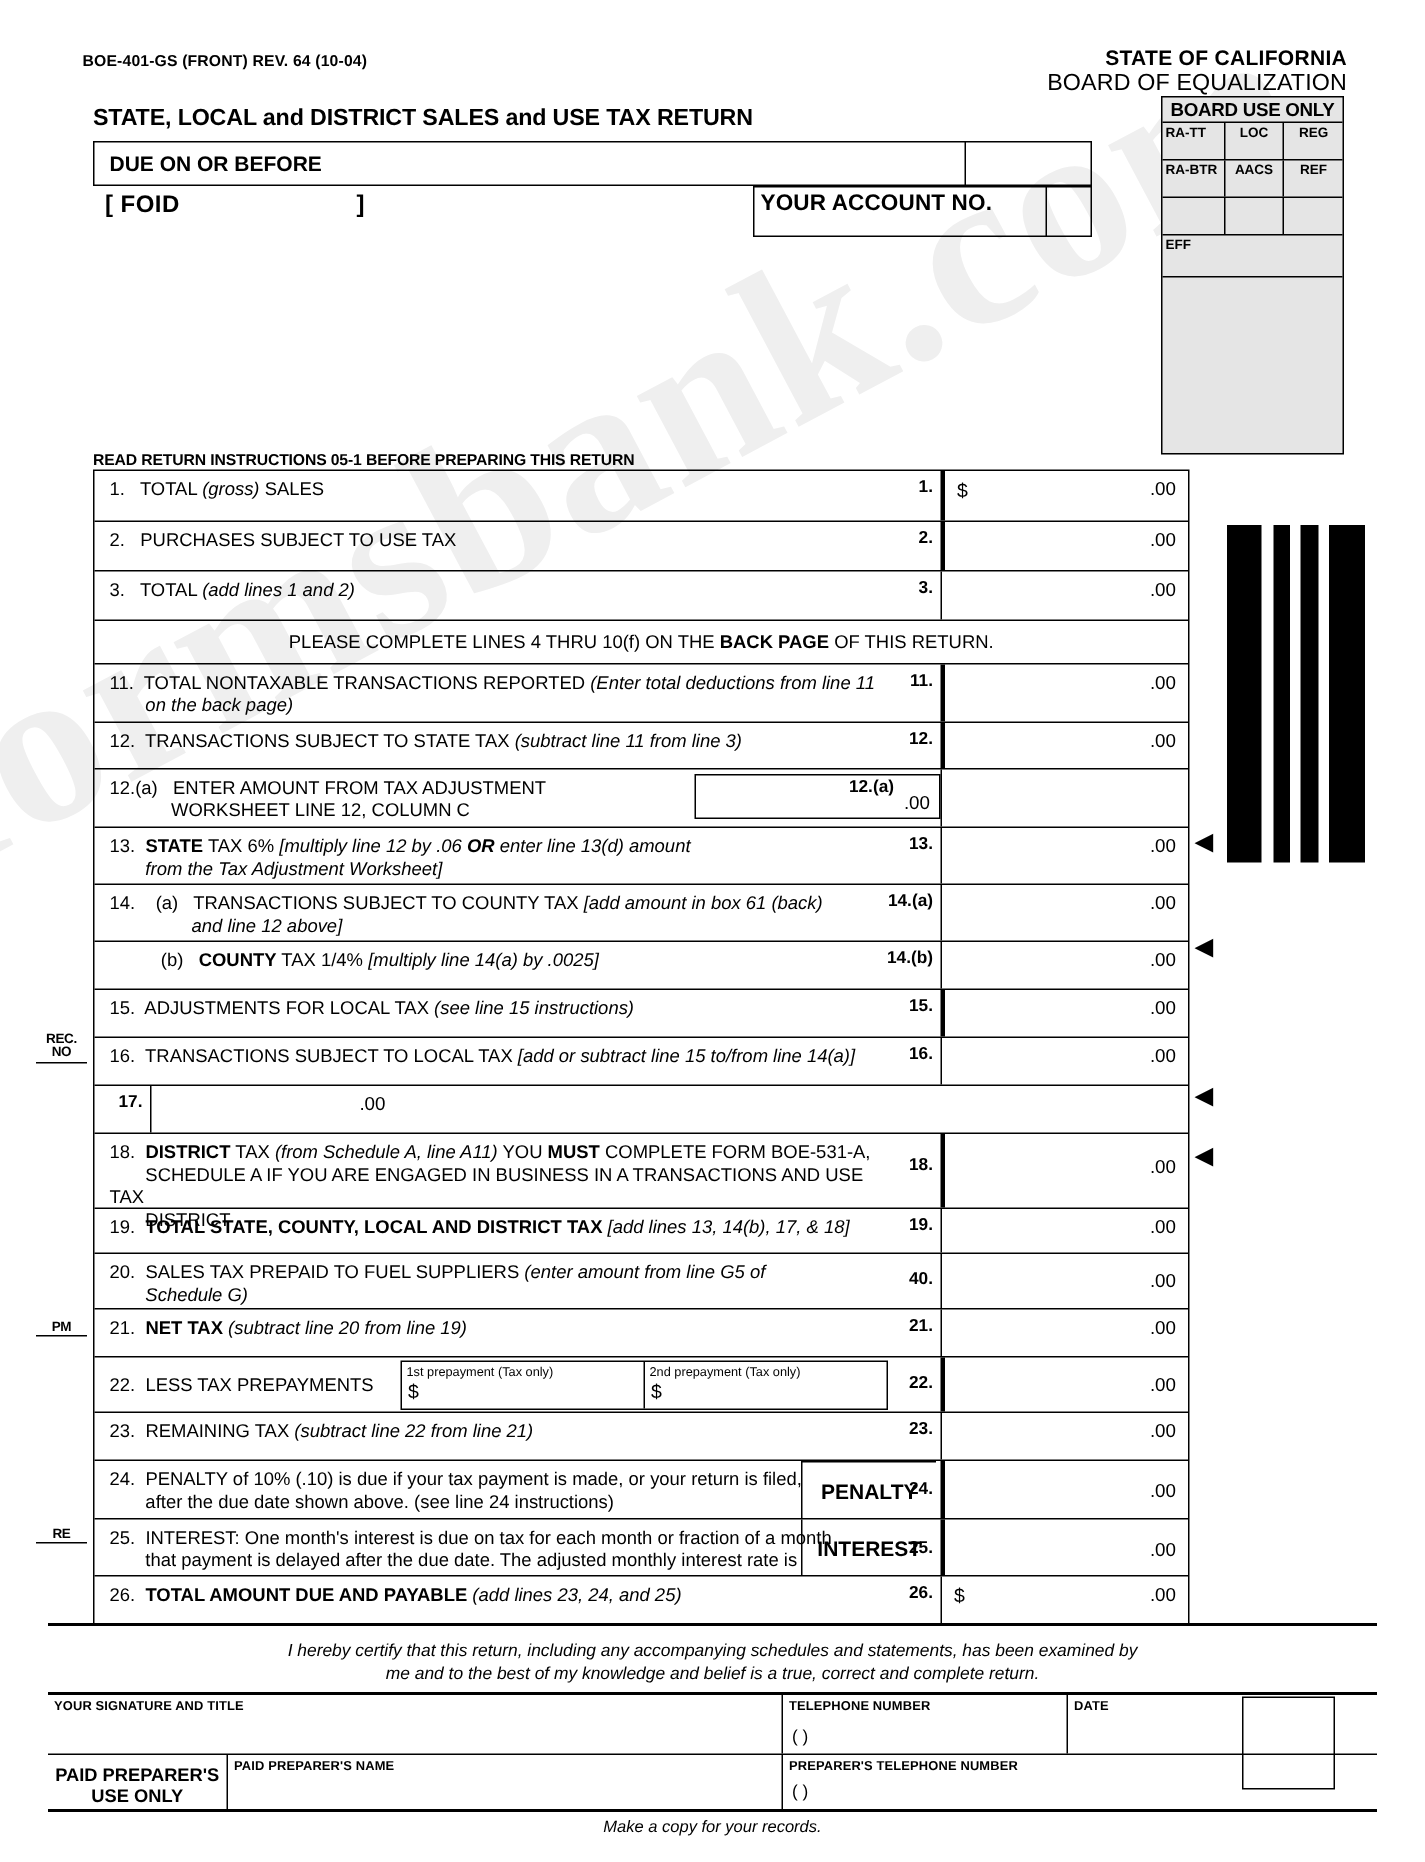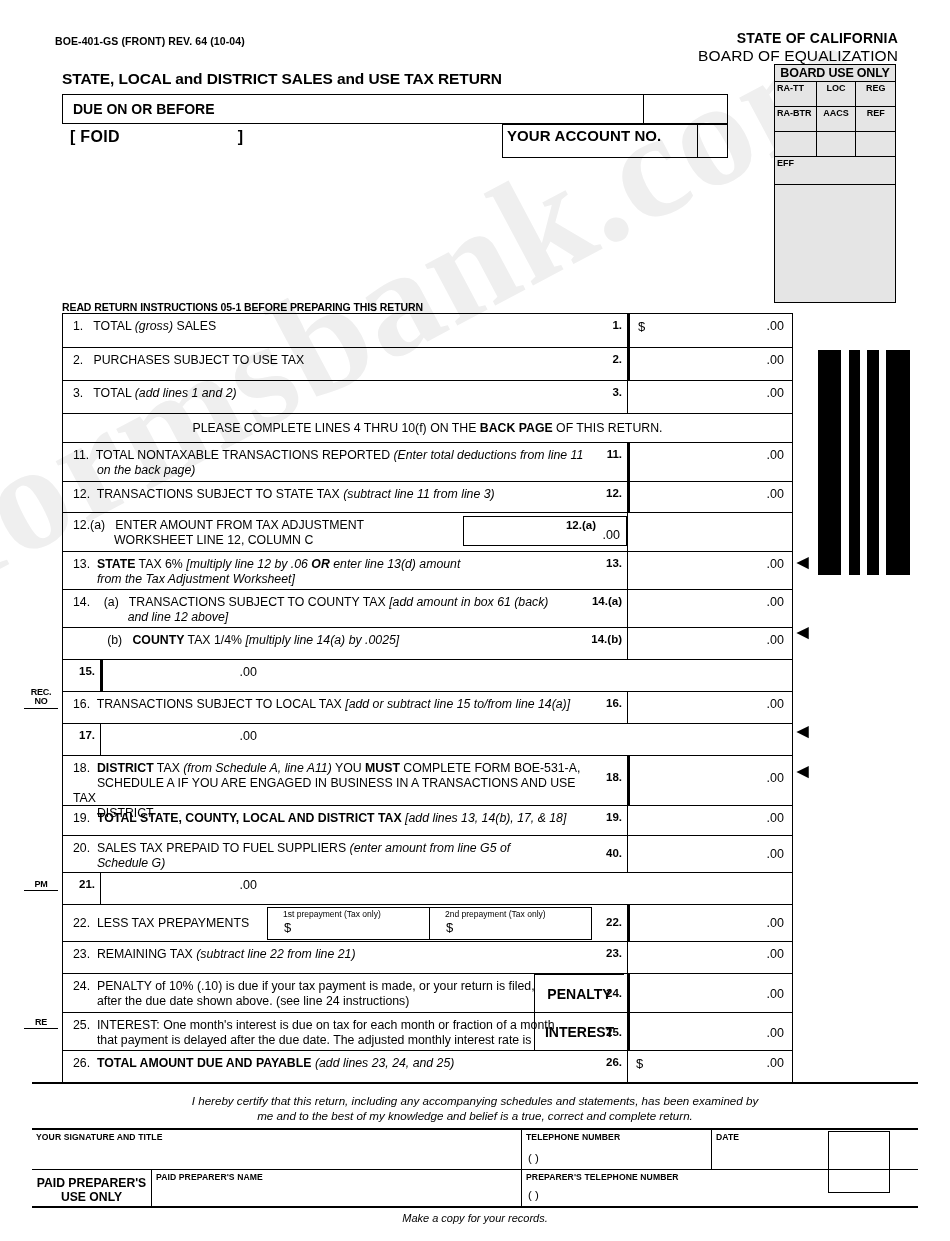--- a/index.html
+++ b/index.html
@@ -272,21 +272,20 @@
     width: 325px;
     height: 33px;
     border: 1.4px solid #000;
     box-sizing: border-box;
   }
   .prepay {
     flex: 1;
     box-sizing: border-box;
     position: relative;
     border-right: 1.4px solid #000;
-    margin-left: 12px;
   }
   .prepay:last-child { border-right: none; }
   .prepay-lbl {
     position: absolute;
     left: 3px; top: 1px;
     font-size: 8.5px;
   }
   .prepay-dollar {
     position: absolute;
     left: 4px; top: 12px;
@@ -552,20 +551,21 @@
 
     <div class="row" style="height:32px">
       <div class="desc">&nbsp;&nbsp;&nbsp;&nbsp;&nbsp;&nbsp;&nbsp;&nbsp;&nbsp; (b)&nbsp;&nbsp; <b>COUNTY</b> TAX 1/4% <i>[multiply line 14(a) by .0025]</i></div>
       <div class="num">14.(b)</div>
       <div class="amt">
         <span>.00</span>
       </div>
     </div>
 
     <div class="row" style="height:32px">
+      <div class="desc">15.&nbsp; ADJUSTMENTS FOR LOCAL TAX <i>(see line 15 instructions)</i></div>
       <div class="num">15.</div>
       <div class="amt thickleft">
         <span>.00</span>
       </div>
     </div>
 
     <div class="row" style="height:32px">
       <div class="desc">16.&nbsp; TRANSACTIONS SUBJECT TO LOCAL TAX <i>[add or subtract line 15 to/from line 14(a)]</i></div>
       <div class="num">16.</div>
       <div class="amt">
@@ -598,20 +598,21 @@
 
     <div class="row" style="height:37px">
       <div class="desc">20.&nbsp; SALES TAX PREPAID TO FUEL SUPPLIERS <i>(enter amount from line G5 of<br>&nbsp;&nbsp;&nbsp;&nbsp;&nbsp;&nbsp; Schedule G)</i></div>
       <div class="num" style="padding-top:11px">40.</div>
       <div class="amt" style="padding-top:11px">
         <span>.00</span>
       </div>
     </div>
 
     <div class="row" style="height:32px">
+      <div class="desc">21.&nbsp; <b>NET TAX</b> <i>(subtract line 20 from line 19)</i></div>
       <div class="num">21.</div>
       <div class="amt">
         <span>.00</span>
       </div>
     </div>
 
     <div class="row" style="height:37px">
       <div class="desc" style="padding-top:11px">22.&nbsp; LESS TAX PREPAYMENTS</div>
       <div class="prepay-wrap">
         <div class="prepay">

